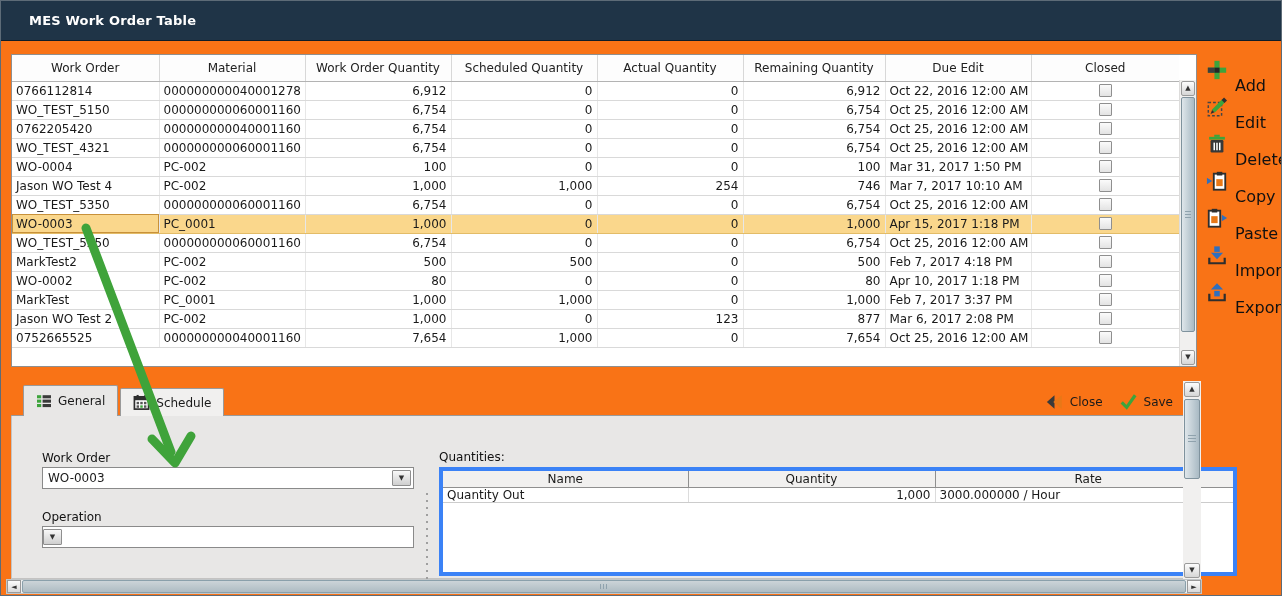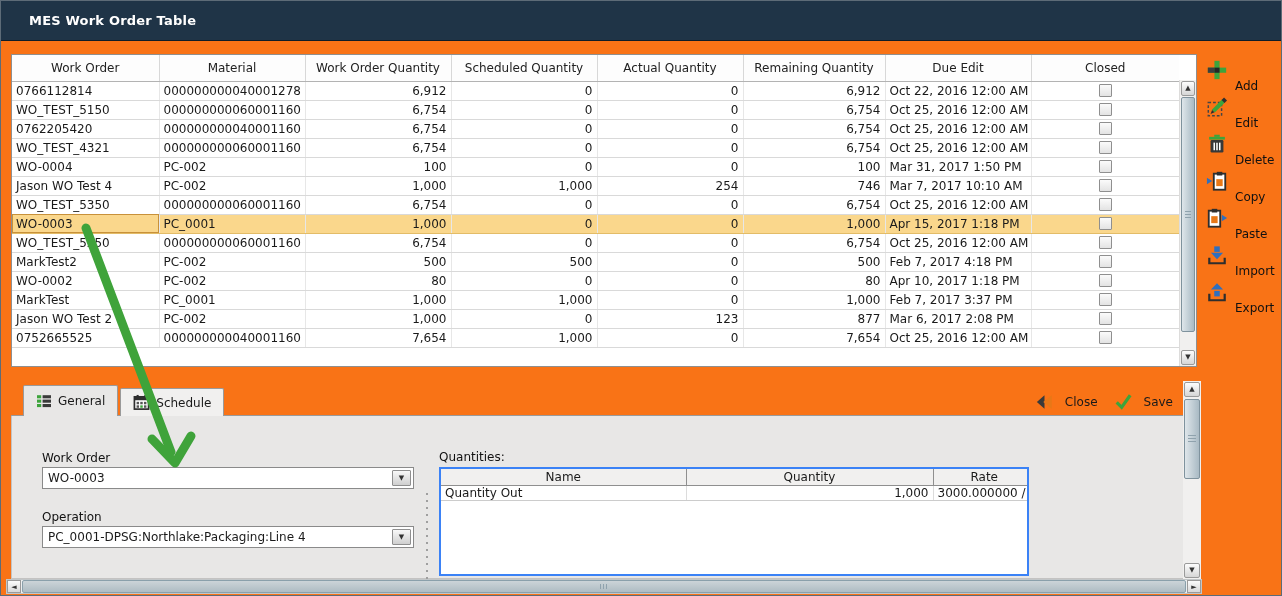--- a/index.html
+++ b/index.html
@@ -72,55 +72,55 @@
     background:linear-gradient(#ccd4d8,#aebcc3); border:1px solid #8aa0ab; border-radius:2px;
   }
   .hthumb::after {
     content:""; position:absolute; top:3px; bottom:3px; left:50%; width:9px; margin-left:-4px;
     background:repeating-linear-gradient(90deg,#8fa2ad 0 1px, transparent 1px 3px);
   }
   
   .actions { position:absolute; left:1205px; top:57px; width:74px; }
   .action-btn { display:flex; align-items:center; gap:7px; height:24px; margin-bottom:13px; cursor:default; }
   .action-btn svg { flex:0 0 auto; }
-  .action-btn .lbl { font-size:12px; color:#111;margin-top:31px; }
+  .action-btn .lbl { font-size:16px; color:#111;margin-top:31px; }
   
   .detail { position:absolute; left:10px; top:378px; width:1172px; height:200px; }
   .tabline { position:absolute; left:0; right:0; top:36px; border-top:1px solid #9a9a9a; }
   .detail-body {
     position:absolute; left:0; right:0; top:37px; bottom:0;
     background:#E8E7E6; border-left:1px solid #c4c3c2; border-bottom:1px solid #c4c3c2;
   }
   .tabs { position:absolute; left:12px; top:6px; display:flex; align-items:flex-end; z-index:2; }
   .tab {
     height:28px; display:flex; align-items:center; gap:6px; padding:0 12px;
     border:1px solid #9a9a9a; border-bottom:none; border-radius:2px 2px 0 0;
     background:#F1F0EF; font-size:12px; margin-right:2px;
   }
   .tab.active { background:#E8E7E6; height:31px; position:relative; }
   .tab.active::after { content:""; position:absolute; left:0; right:0; bottom:-1px; height:1px; background:#E8E7E6; }
   .panel-actions { position:absolute; right:10px; top:14px; display:flex; align-items:center; gap:16px; z-index:2; }
-  .panel-btn { display:flex; align-items:center; gap:12px; font-size:12px; }
+  .panel-btn { display:flex; align-items:center; gap:7px; font-size:12px; }
   .field-label { position:absolute; font-size:12px; color:#111; }
   .combo {
     position:absolute; height:22px; background:#fff; border:1px solid #8a8a8a;
     display:flex; align-items:center;
   }
   .combo .val { flex:1; padding:0 5px; font-size:12px; white-space:nowrap; overflow:hidden; }
   .combo .drop {
     width:19px; height:16px; margin-right:2px; border:1px solid #8f8f8f; border-radius:1px;
     background:linear-gradient(#f8f8f8,#cfcfcf); font-size:7px; color:#333;
     display:flex; align-items:center; justify-content:center;
   }
   .splitter {
     position:absolute; left:413px; top:77px; height:118px; width:3px;
     background:repeating-linear-gradient(#9f9f9f 0 2px, transparent 2px 7px);
     background-size:2px 100%; background-repeat:no-repeat; background-position:center;
   }
-  .q-panel { position:absolute; left:427px; top:88px; width:590px; height:109px; background:#fff; border:2px solid #3b82f6; }
+  .q-panel { position:absolute; left:427px; top:88px; width:798px; height:109px; background:#fff; border:4px solid #3b82f6; }
   .q-table { width:100%; border-collapse:collapse; table-layout:fixed; }
   .q-table th {
     height:16px; font-weight:normal; font-size:12px; text-align:center;
     background:#F1F0EF; border-right:1px solid #8f8f8f; border-bottom:1px solid #8f8f8f;
   }
   .q-table th:last-child { border-right:none;padding-left:8px; }
   .q-table td { height:15px; padding:0 4px; font-size:12px; border-right:1px solid #dcdcdc; border-bottom:1px solid #cccccc; white-space:nowrap; overflow:hidden; }
   .q-table td:last-child { border-right:none; }
   
   .overlay { position:absolute; inset:0; pointer-events:none; z-index:40; }
@@ -454,21 +454,20 @@
     <div class="detail-body">
 
       <div class="field-label" style="left:30px; top:35px;">Work Order</div>
       <div class="combo" style="left:30px; top:51px; width:372px;">
         <div class="val">WO-0003</div>
         <div class="drop">▼</div>
       </div>
 
       <div class="field-label" style="left:30px; top:94px;">Operation</div>
       <div class="combo" style="left:30px; top:110px; width:372px;">
-        <div class="val">PC_0001-DPSG:Northlake:Packaging:Line 4</div>
         <div class="drop">▼</div>
       </div>
 
       <div class="splitter"></div>
 
       <div class="field-label" style="left:427px; top:34px;">Quantities:</div>
       <div class="q-panel" style="top:51px;">
         <table class="q-table">
           <colgroup>
               <col style="width:245px">

